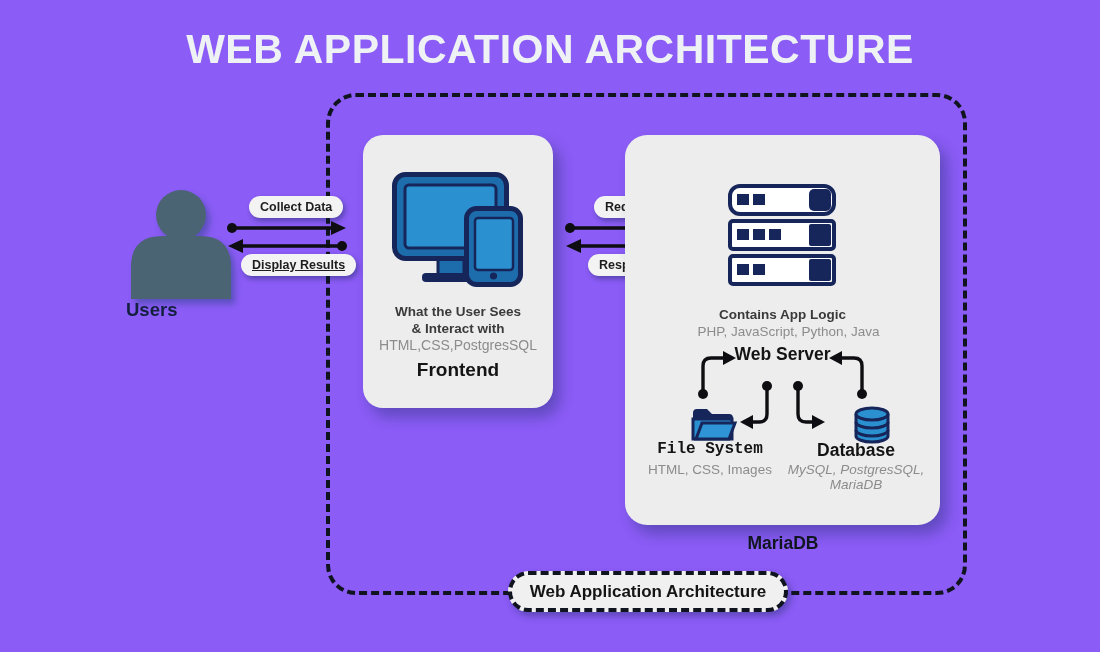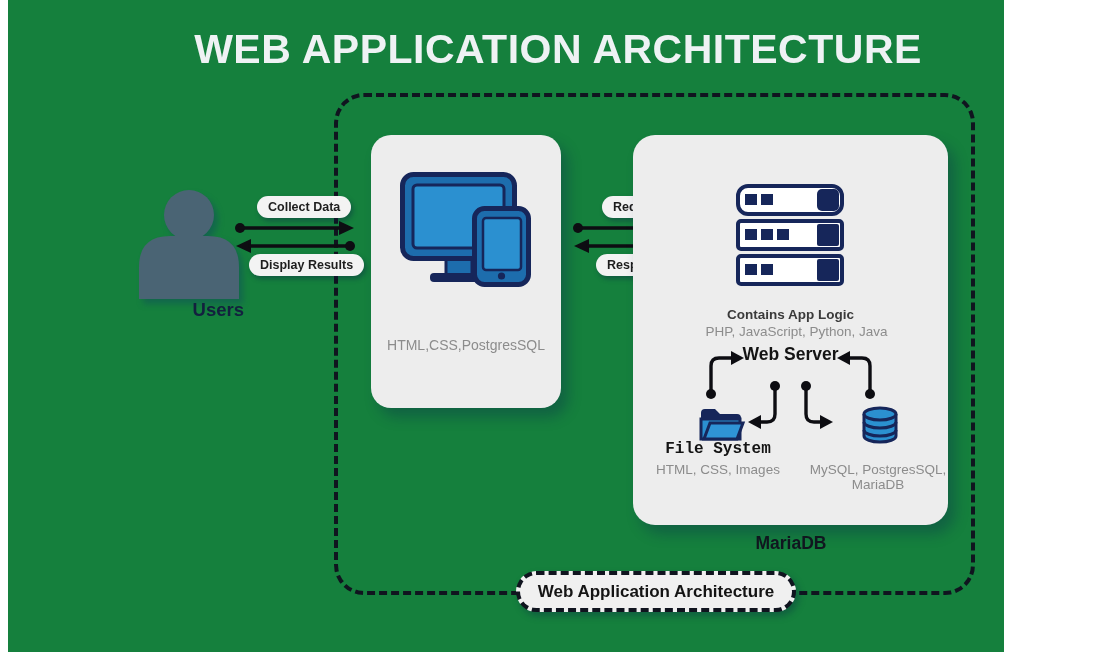--- a/index.html
+++ b/index.html
@@ -1,18 +1,18 @@
 <!DOCTYPE html>
 <html><head>
 <meta charset="utf-8">
 <style>
   * { margin:0; padding:0; box-sizing:border-box; }
   html,body { width:1100px; height:652px; }
   body { font-family:"Liberation Sans", sans-serif; }
-  .canvas { position:relative; width:996px; height:652px; background:#15803d; overflow:hidden;margin-left:8px; }
+  .canvas { position:relative; width:1100px; height:652px; background:#8b5cf6; overflow:hidden; }
 
   .title {
     position:absolute; top:26px; left:0; width:1100px; text-align:center;
     font-size:41px; font-weight:700; letter-spacing:.5px; color:#eef2f4;
   }
 
   .dashed-frame {
     position:absolute; left:326px; top:93px; width:641px; height:502px;
     border:4px dashed #10141f; border-radius:30px;
   }
@@ -27,39 +27,39 @@
   .pill {
     position:absolute; background:#f3f3f3; border-radius:13px;
     padding:4px 11px; font-size:12.5px; font-weight:600; color:#1d1d1d;
     box-shadow:2px 3px 5px rgba(10,35,70,.4); white-space:nowrap;
   }
 
   .abs { position:absolute; }
   .ctr { text-align:center; }
 
   .users-label {
-    position:absolute; left:126px; top:299px; width:110px; text-align:right;
+    position:absolute; left:126px; top:299px; width:110px; text-align:left;
     font-size:18.5px; font-weight:700; color:#13203f;
   }
 
   .desc  { font-size:13.5px; font-weight:600; color:#3a3a3a; line-height:17px; }
   .tech  { font-size:13.5px; color:#8c8c8c; line-height:15px; }
   .bold-label { font-size:18px; font-weight:700; color:#141414; }
 
   .fe-desc  { left:0; top:168px; width:190px; }
   .fe-tech  { left:0; top:203px; width:190px; font-size:14px; }
   .fe-label { left:0; top:224px; width:190px; font-size:19px; }
 
   .be-logic { left:0; top:171px; width:315px; }
   .be-langs { left:0; top:189px; width:315px;padding-left:12px; }
   .be-webserver { left:0; top:209px; width:315px; font-size:17.5px; }
   .fs-label { left:10px; top:305px; width:150px; font-size:16px;font-family:Liberation Mono, monospace; }
   .fs-tech  { left:0px;  top:327px; width:170px; }
   .db-label { left:156px; top:305px; width:150px; font-size:17.5px; }
-  .db-tech  { left:160px; top:327px; width:170px; }
+  .db-tech  { left:146px; top:327px; width:170px;font-style:italic; }
 
   .backend-caption {
     position:absolute; left:700px; top:533px; width:166px; text-align:center;
     font-size:17.5px; font-weight:700; color:#10161f;
   }
 
   .footer-pill {
     position:absolute; left:508px; top:571px; width:280px; height:41px;
     background:#f0f0f0; border:4px dashed #10141f; border-radius:22px;
     display:flex; align-items:center; justify-content:center;
@@ -89,35 +89,38 @@
   <svg class="abs" style="left:220px; top:218px;" width="135" height="40" viewBox="0 0 135 40">
     <g stroke="#0d0d12" fill="#0d0d12" stroke-width="3.6" stroke-linecap="round">
       <circle cx="12" cy="10" r="5" stroke="none"></circle>
       <line x1="12" y1="10" x2="112" y2="10"></line>
       <polygon points="111,3 126,10 111,17" stroke="none"></polygon>
       <polygon points="23,21 8,28 23,35" stroke="none"></polygon>
       <line x1="22" y1="28" x2="122" y2="28"></line>
       <circle cx="122" cy="28" r="5" stroke="none"></circle>
     </g>
   </svg>
-  <div class="pill" style="left:241px; top:254px;">Display Results</div>
+  <div class="pill" style="left:241px; top:254px;text-decoration:underline;">Display Results</div>
 
   <div class="panel frontend-box">
     <svg class="abs" style="left:29px; top:35px;" width="132" height="122" viewBox="0 0 132 122">
       <rect x="46" y="86" width="26" height="20" fill="#1d6dad" stroke="#16265a" stroke-width="3"></rect>
       <rect x="30" y="103" width="50" height="9" rx="4" fill="#16265a"></rect>
       <rect x="2.5" y="4.5" width="112" height="84" rx="11" fill="#1d6dad" stroke="#16265a" stroke-width="5"></rect>
       <rect x="13" y="15" width="91" height="63" rx="4" fill="#2b90d0" stroke="#16265a" stroke-width="3"></rect>
       <rect x="74.5" y="38.5" width="54" height="76" rx="10" fill="#1d6dad" stroke="#16265a" stroke-width="5"></rect>
       <rect x="83" y="48" width="38" height="52" rx="3" fill="#2b90d0" stroke="#16265a" stroke-width="2.5"></rect>
       <circle cx="101.5" cy="106" r="3.6" fill="#16265a"></circle>
     </svg>
     <div class="abs ctr desc fe-desc">
+      <div>What the User Sees</div>
+      <div>&amp; Interact with</div>
     </div>
     <div class="abs ctr tech fe-tech">HTML,CSS,PostgresSQL</div>
+    <div class="abs ctr bold-label fe-label">Frontend</div>
   </div>
 
   <div class="pill" style="left:594px; top:196px;">Request</div>
   <svg class="abs" style="left:558px; top:218px;" width="130" height="40" viewBox="0 0 130 40">
     <g stroke="#0d0d12" fill="#0d0d12" stroke-width="3.6" stroke-linecap="round">
       <circle cx="12" cy="10" r="5" stroke="none"></circle>
       <line x1="12" y1="10" x2="110" y2="10"></line>
       <polygon points="109,3 124,10 109,17" stroke="none"></polygon>
       <polygon points="23,21 8,28 23,35" stroke="none"></polygon>
       <line x1="22" y1="28" x2="118" y2="28"></line>
@@ -178,20 +181,21 @@
 
     <svg class="abs" style="left:227px; top:271px;" width="40" height="38" viewBox="0 0 40 38">
       <path d="M4,8 V30 A16,6 0 0 0 36,30 V8" fill="#2b90d0" stroke="#16265a" stroke-width="3"></path>
       <ellipse cx="20" cy="8" rx="16" ry="6" fill="#2b90d0" stroke="#16265a" stroke-width="3"></ellipse>
       <path d="M4,16 A16,6 0 0 0 36,16" fill="none" stroke="#16265a" stroke-width="3"></path>
       <path d="M4,24 A16,6 0 0 0 36,24" fill="none" stroke="#16265a" stroke-width="3"></path>
     </svg>
 
     <div class="abs ctr bold-label fs-label">File System</div>
     <div class="abs ctr tech fs-tech">HTML, CSS, Images</div>
+    <div class="abs ctr bold-label db-label">Database</div>
     <div class="abs ctr tech db-tech">
       <div>MySQL, PostgresSQL,</div>
       <div>MariaDB</div>
     </div>
   </div>
 
   <div class="backend-caption">MariaDB</div>
 
   <div class="footer-pill">
     <span>Web Application Architecture</span>

